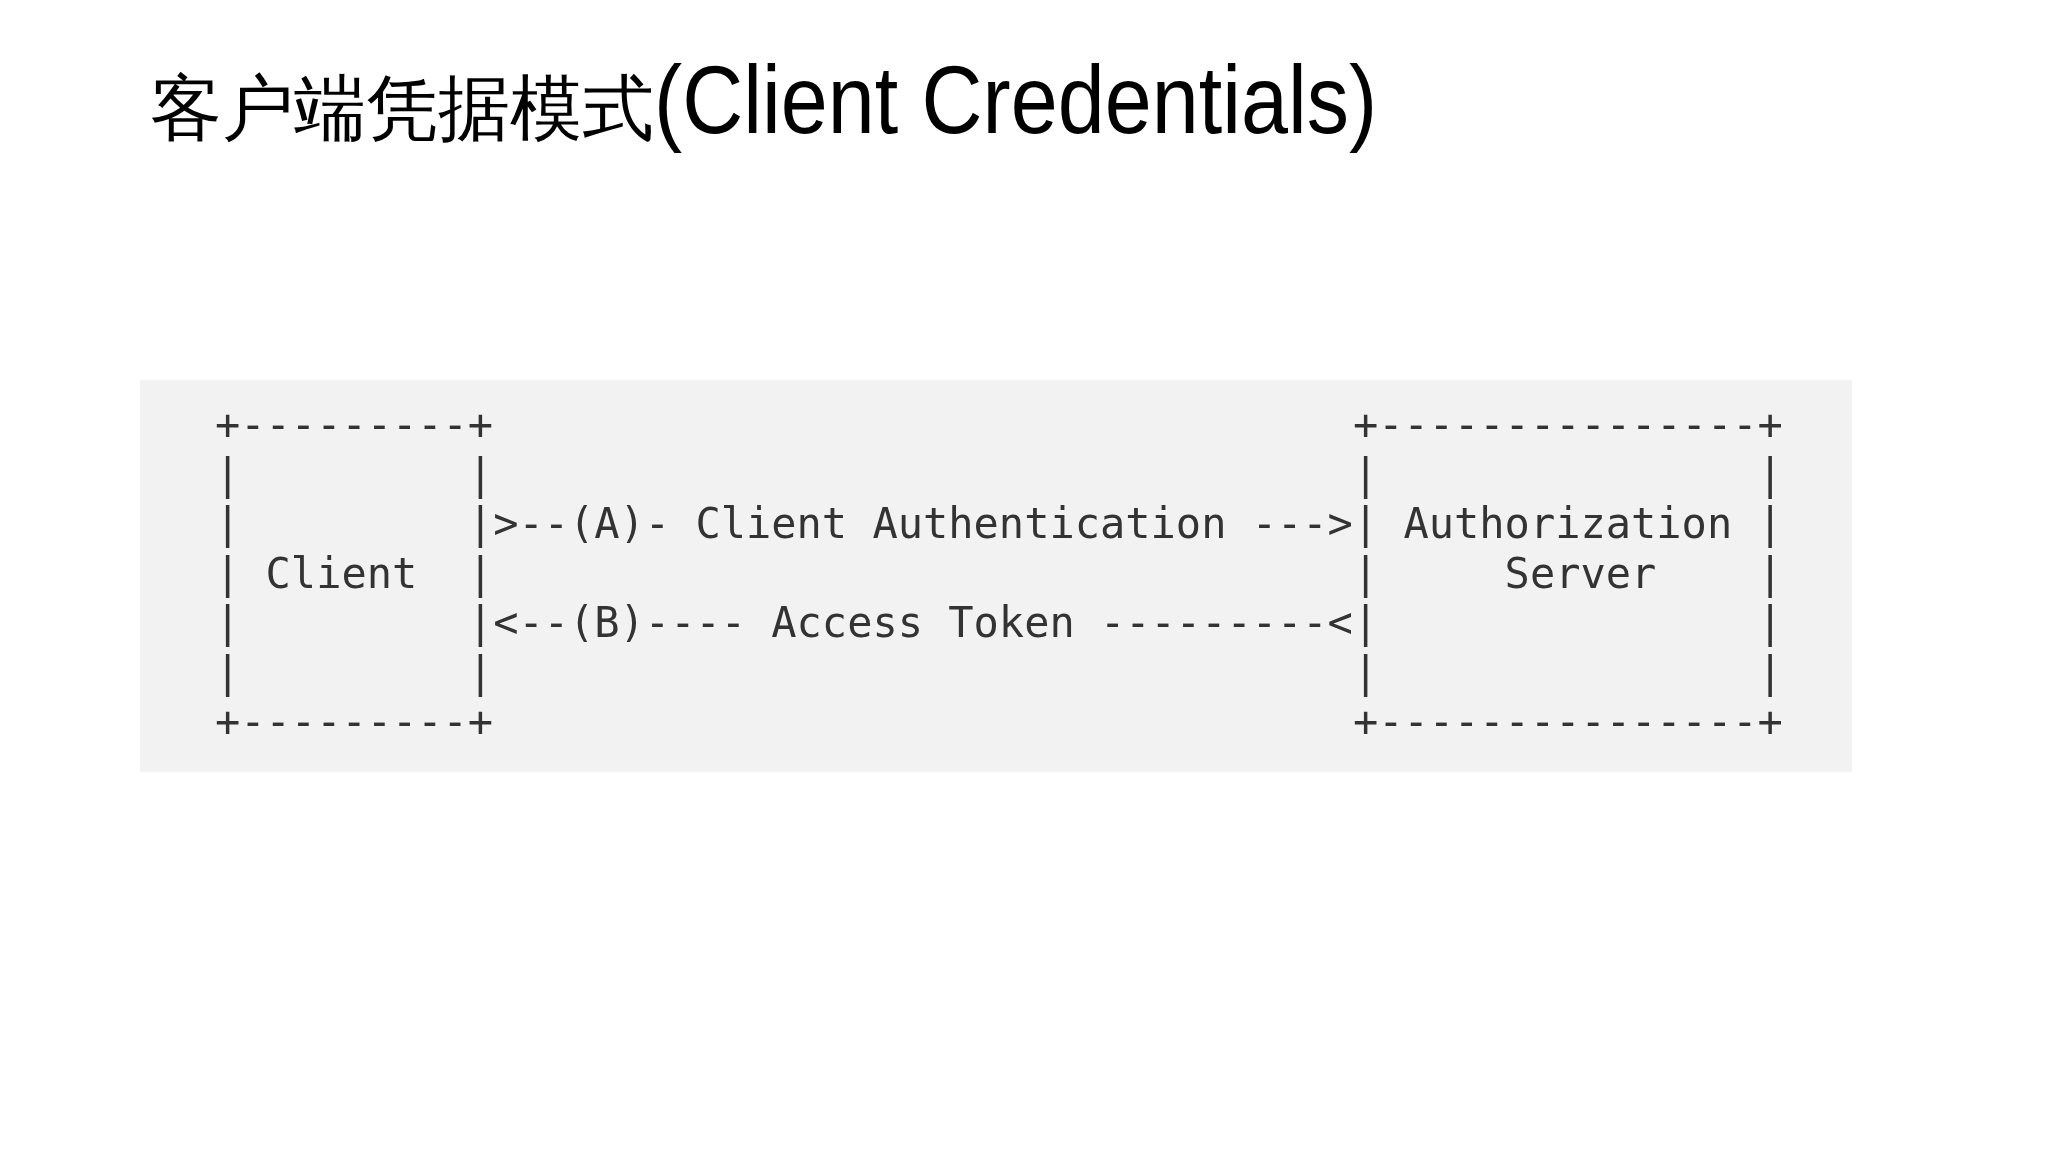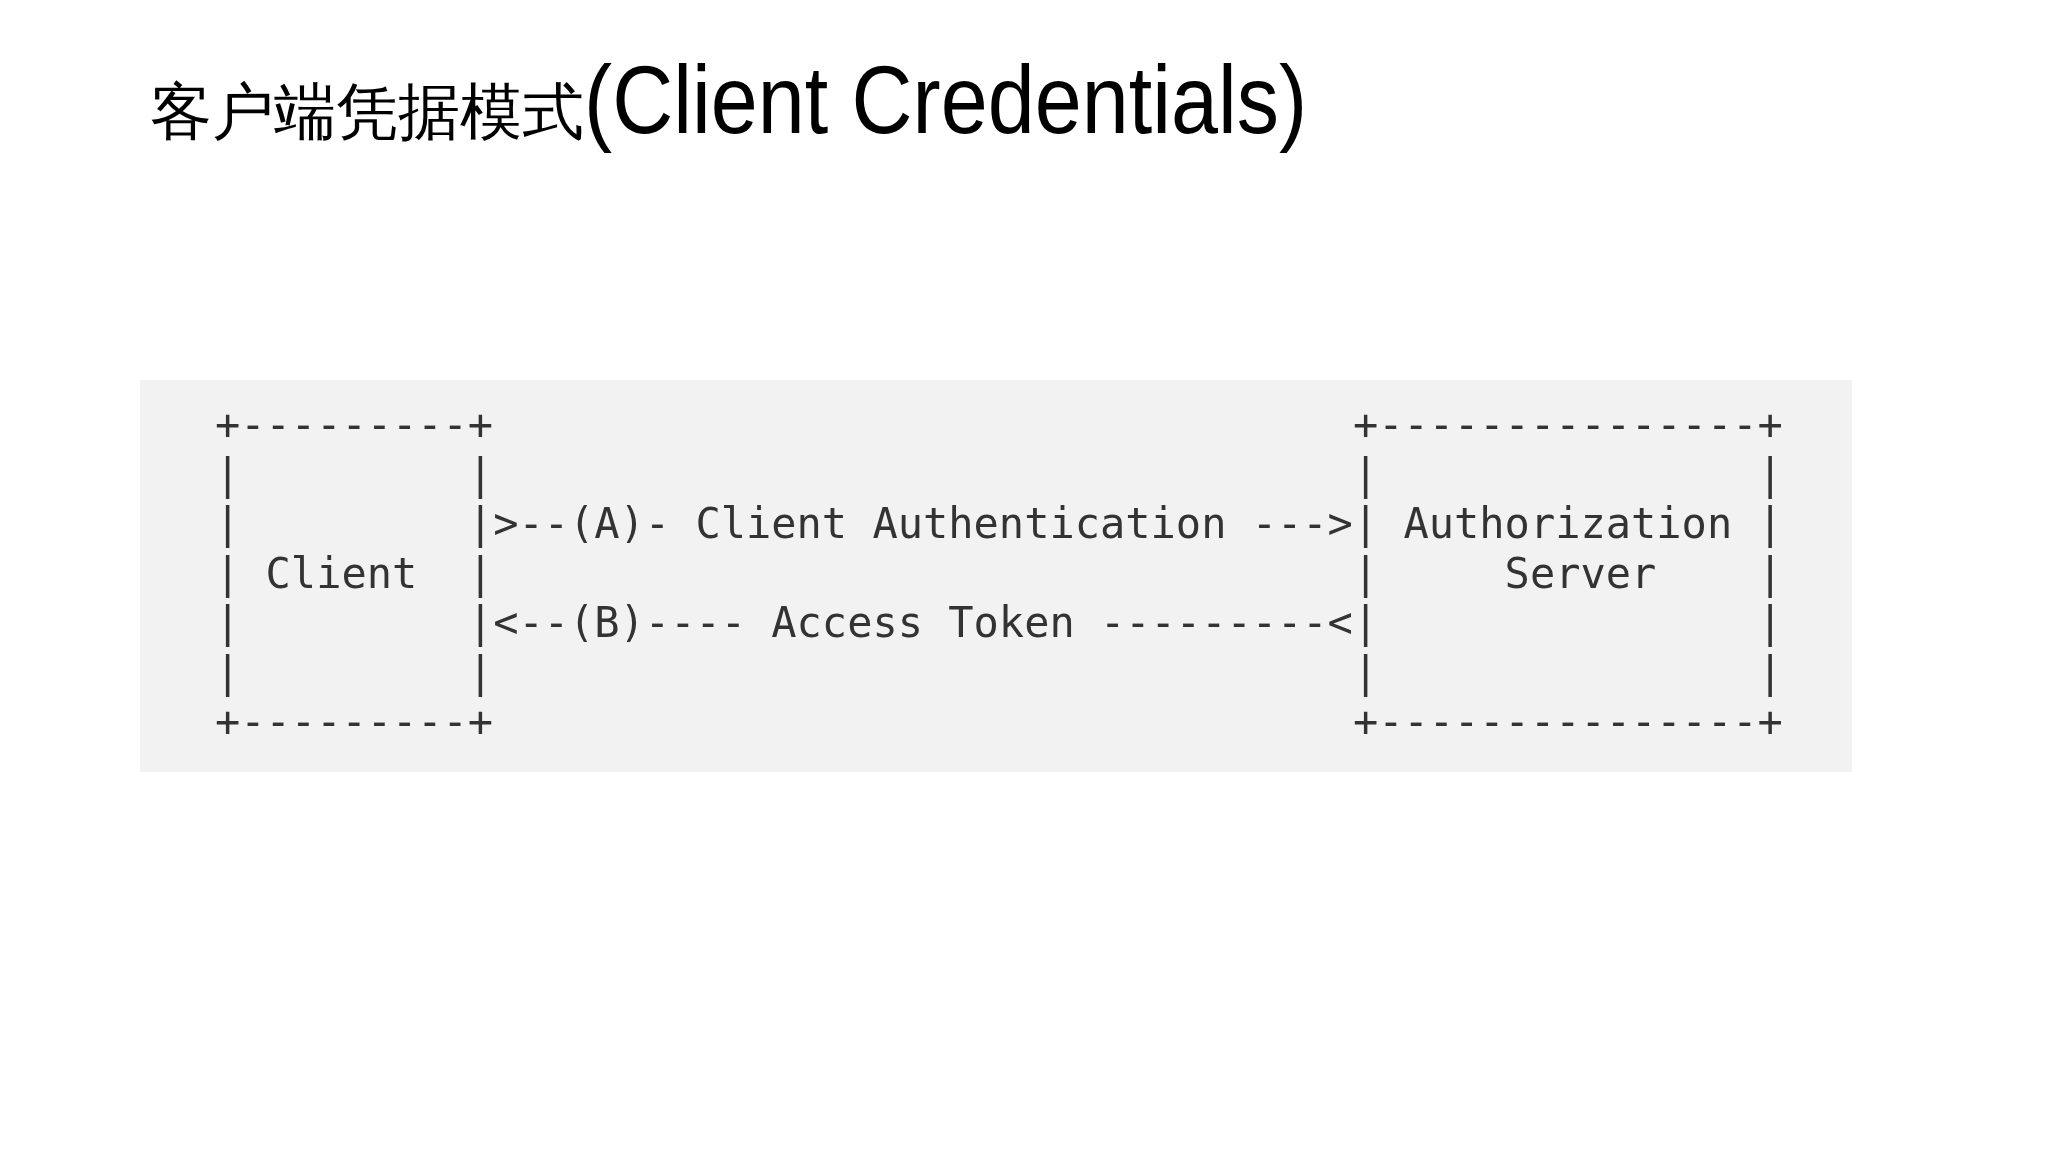--- a/index.html
+++ b/index.html
@@ -23,21 +23,21 @@
     left: 150px;
     top: 40px;
     margin: 0;
     font-weight: normal;
     color: var(--title-text, #000000);
     white-space: nowrap;
     line-height: 1.25;
   }
   .title-zh {
     font-family: Liberation Sans, sans-serif;
-    font-size: 62px;
+    font-size: 72px;
     margin-top: 24px;
   }
   .title-en {
     font-family: "Liberation Sans", "DejaVu Sans", sans-serif;
     font-size: 96px;
     font-weight: 300;
     display: inline-block;
     transform: scaleX(0.88);
     transform-origin: 0 100%;
   }

